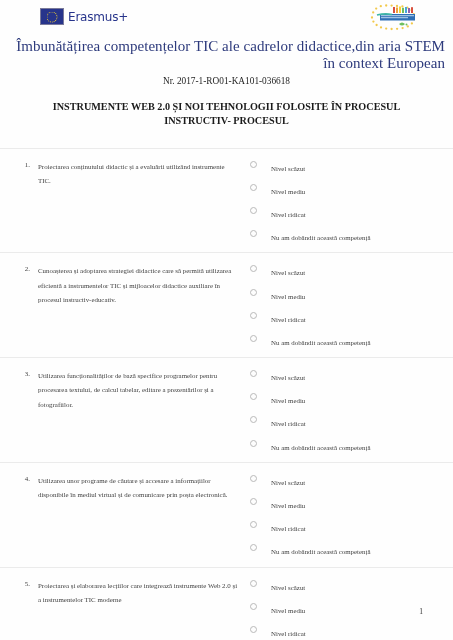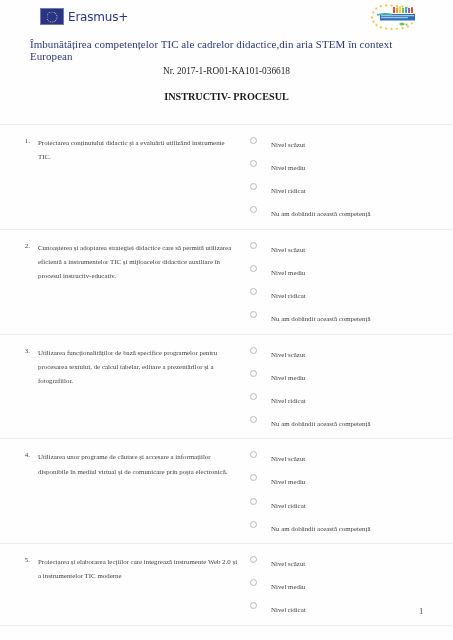--- a/index.html
+++ b/index.html
@@ -68,26 +68,26 @@
   .partner-logo {
     position: absolute;
     right: 28px;
     top: 3px;
     width: 62px;
     height: 29px;
   }
 
   
   .subtitle {
-    text-align: left;
-    font-size: 11px;
+    text-align: right;
+    font-size: 15px;
     color: #2d3a7c;
     margin: 4px 0 0 0;
     letter-spacing: 0.05px;
-    padding: 0 30px;
+    padding: 0 8px;
   }
   .project-nr {
     text-align: center;
     font-size: 9.3px;
     color: #242424;
     margin: 4px 0 14px 0;
   }
   .main-title {
     text-align: center;
     font-size: 10.2px;
@@ -233,20 +233,21 @@
 
         <path d="M36 21 q3 -3 6 0 q-3 3 -6 0 z" fill="#6fbf5e"></path>
         <circle cx="43.5" cy="21.5" r="1" fill="#6fbf5e"></circle>
       </svg>
     </div>
   </div>
 
   <div class="subtitle">Îmbunătățirea competențelor TIC ale  cadrelor didactice,din aria STEM în context European</div>
   <div class="project-nr">Nr.  2017-1-RO01-KA101-036618</div>
   <div class="main-title">
+    <div>INSTRUMENTE WEB 2.0 ȘI NOI TEHNOLOGII  FOLOSITE ÎN PROCESUL</div>
     <div>INSTRUCTIV- PROCESUL</div>
   </div>
 
   <div class="questions">
 
     <div class="q-block">
       <div class="q-num">1.</div>
       <div class="q-text">Proiectarea conținutului didactic și a evaluării utilizând instrumente TIC.</div>
       <div class="q-options">
         <div class="opt-row">

